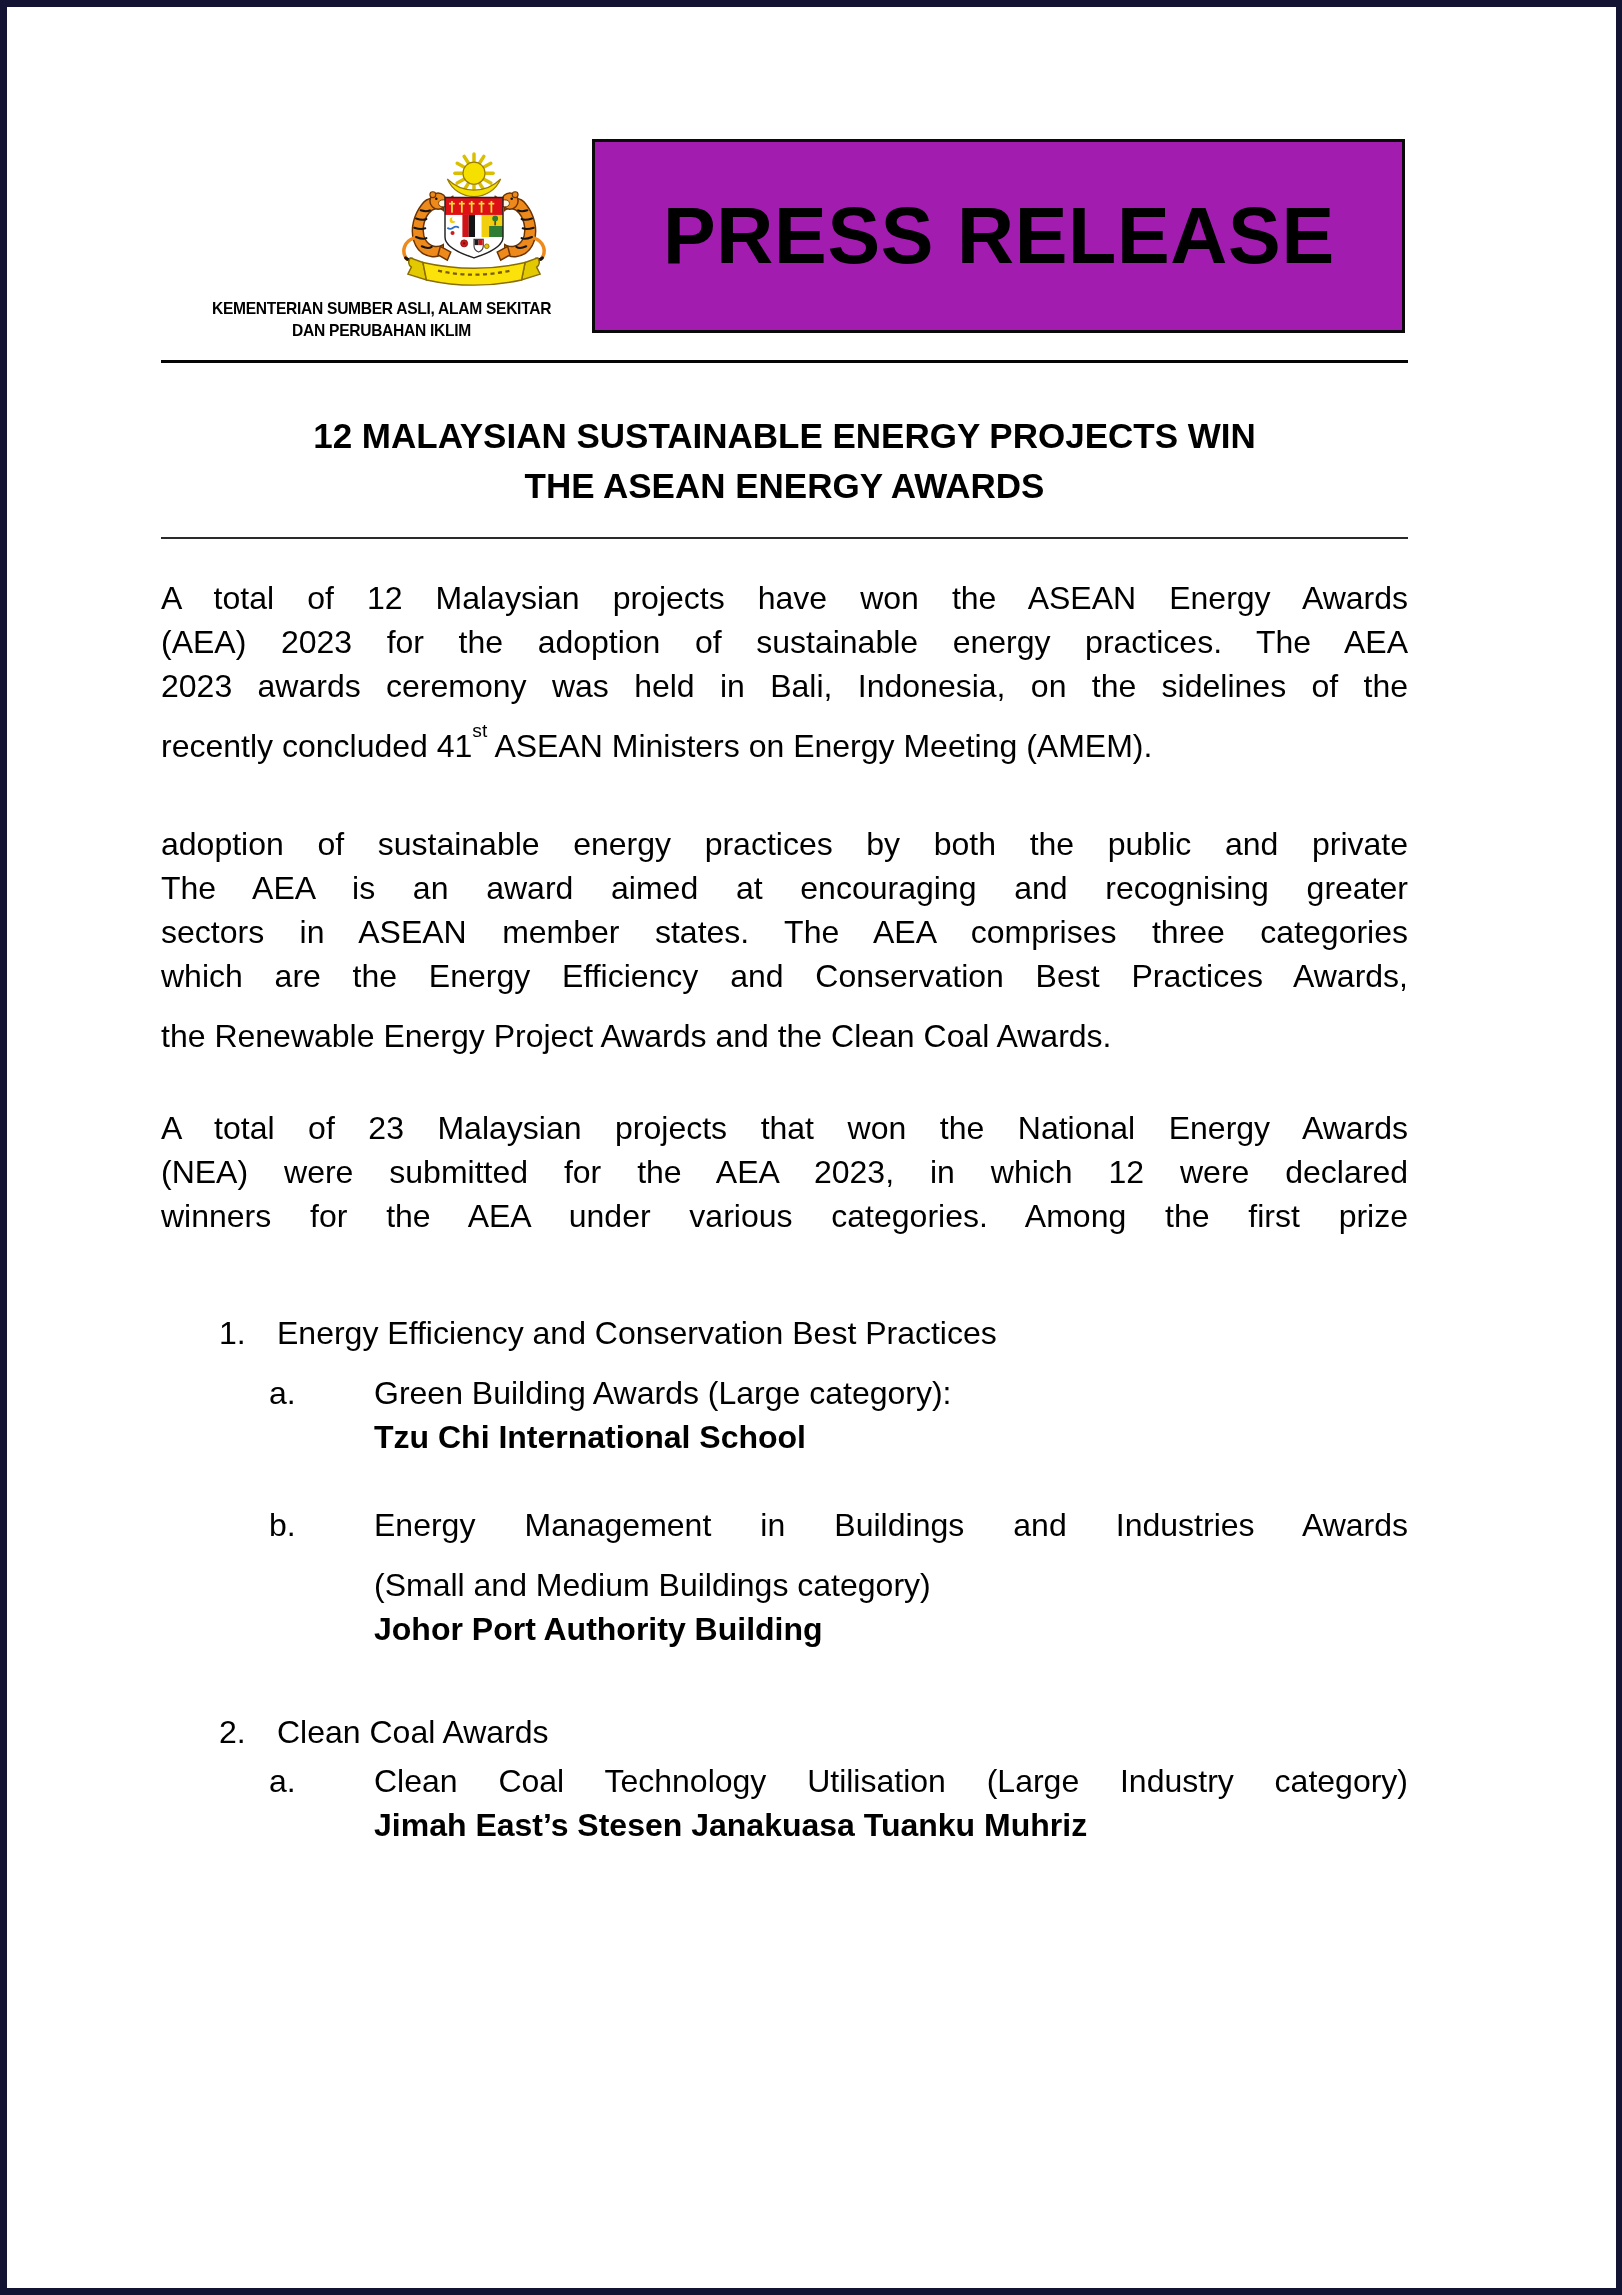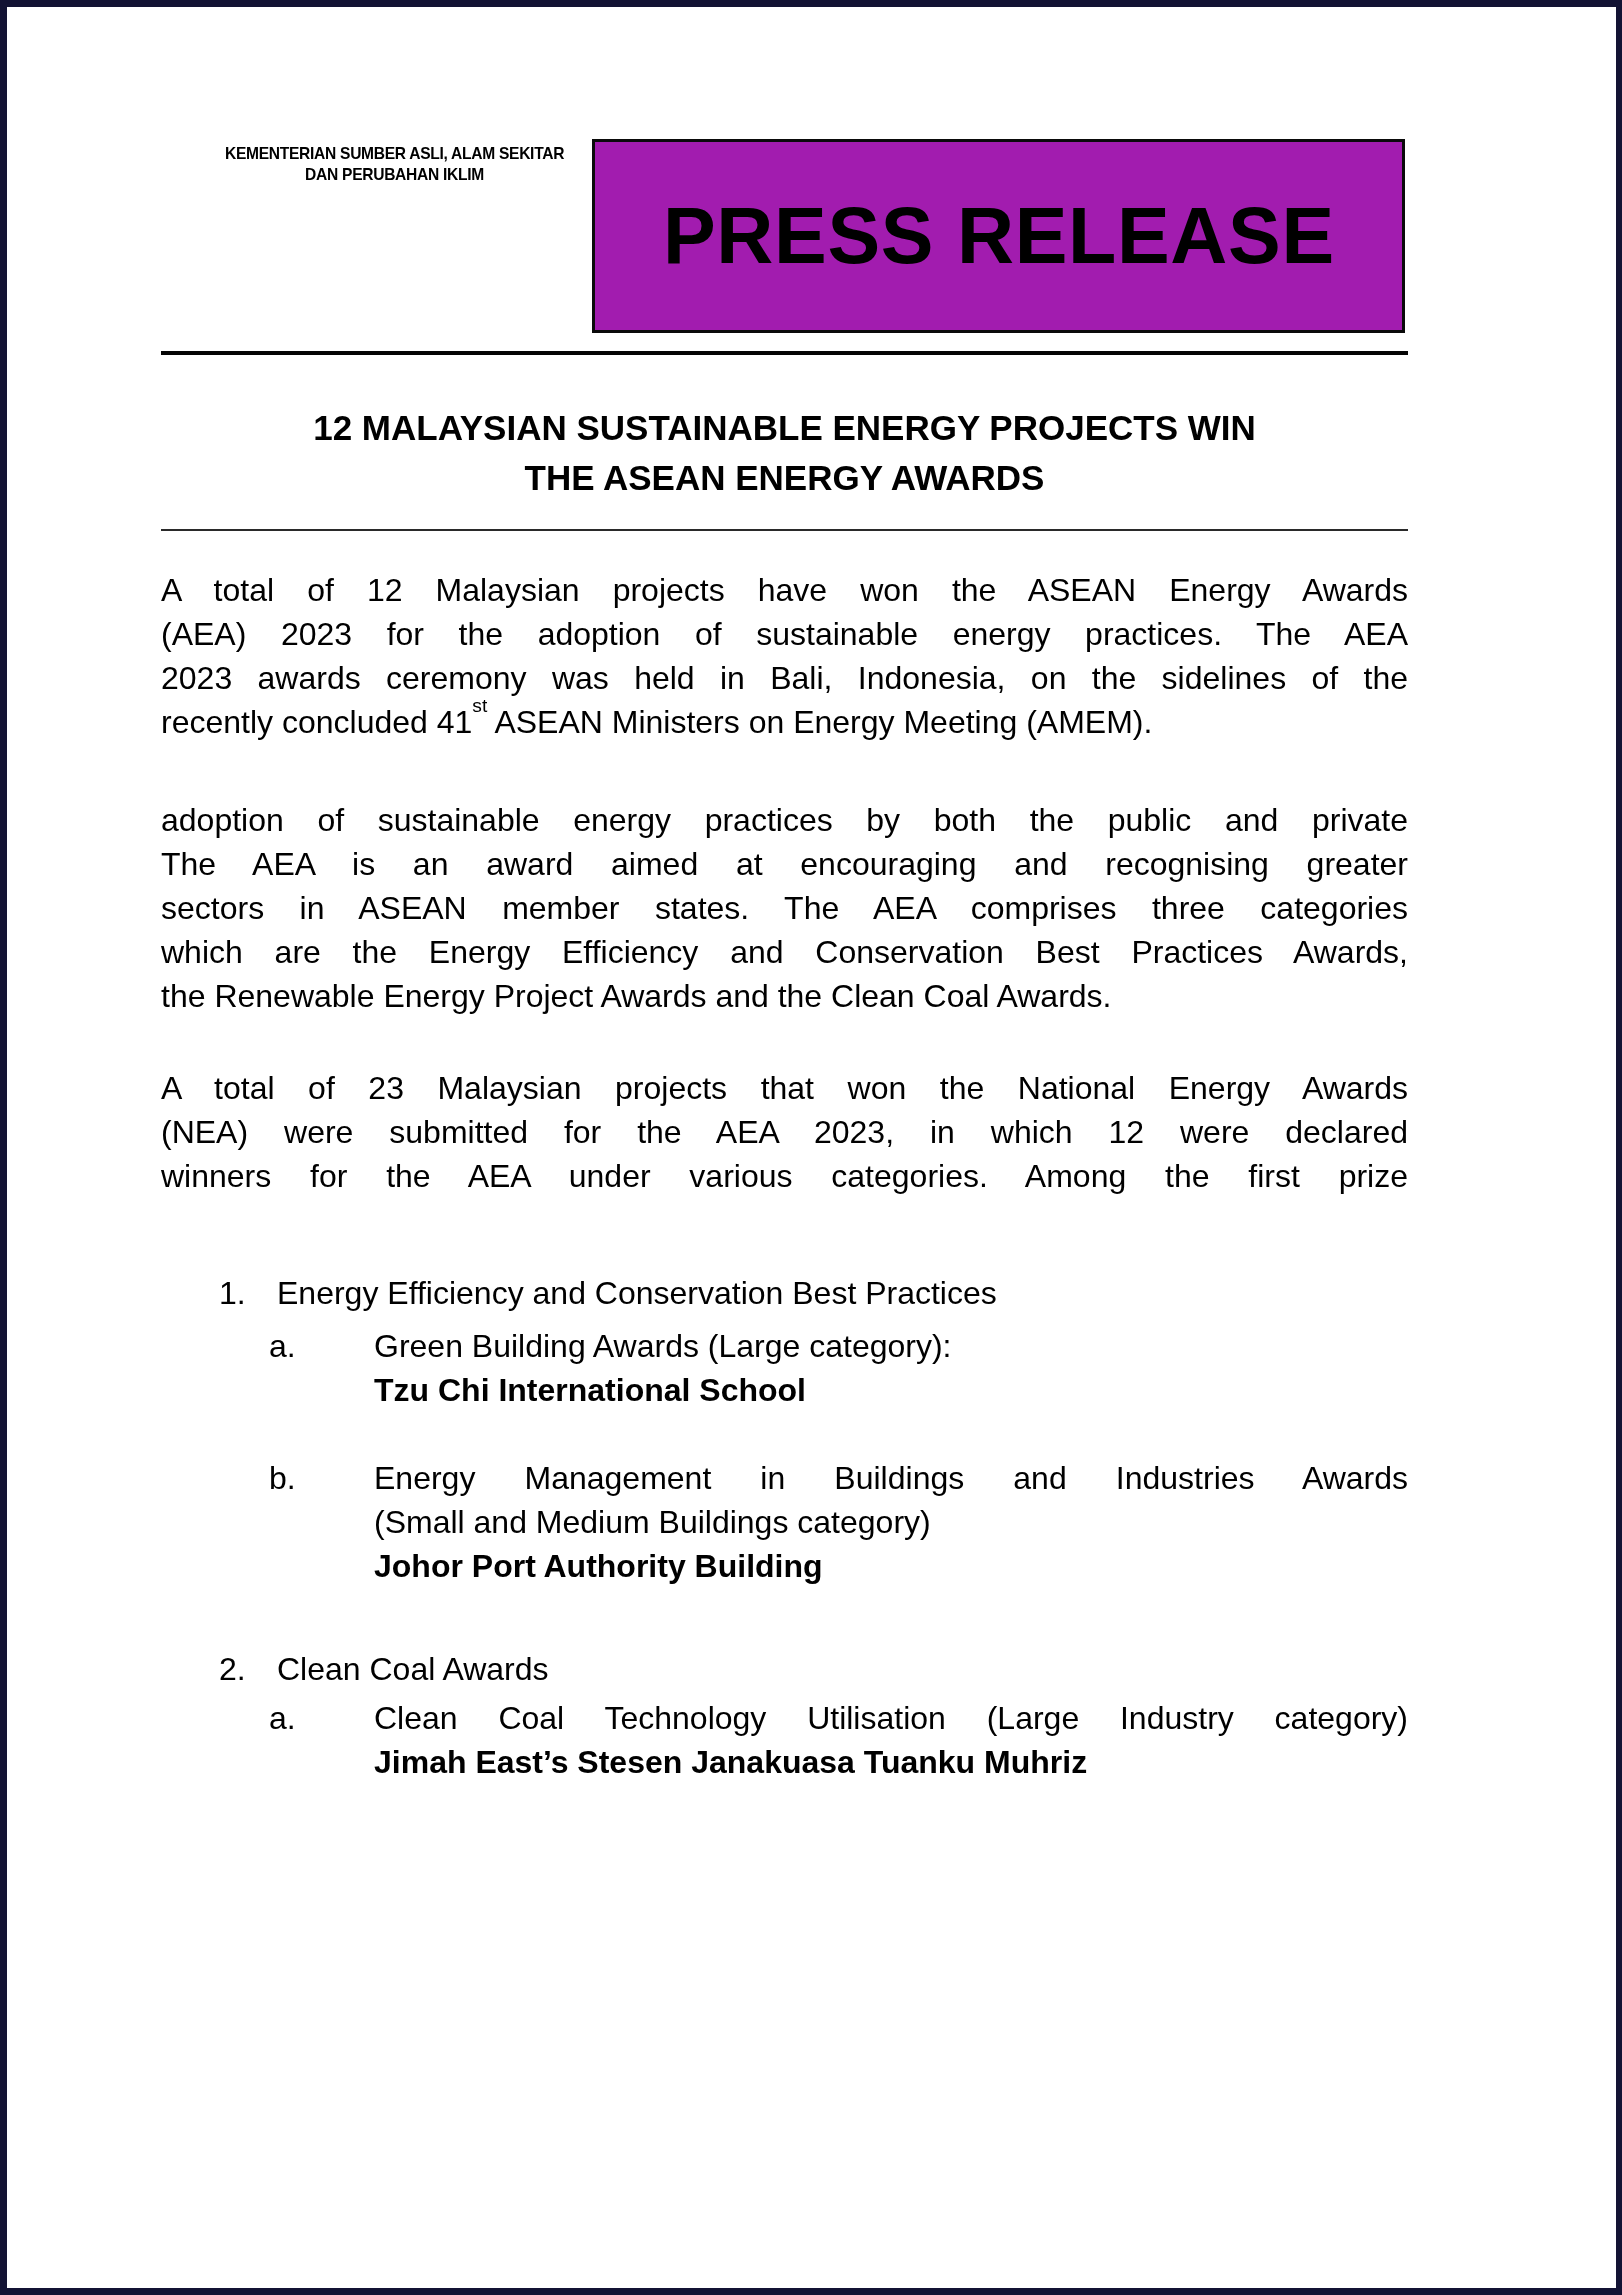--- a/index.html
+++ b/index.html
@@ -12,21 +12,21 @@
     font-family: "Liberation Sans", sans-serif;
     color: #000;
     overflow: hidden;
   }
   .content { padding: 0 208px 0 154px; }
 
   
   .header { display: flex; align-items: flex-start; margin-top: 132px; }
   .logo-block {
     width: 393px; margin-left: 6.5px;
-    display: flex; flex-direction: row; align-items: flex-start; gap: 48px;
+    display: flex; flex-direction: column; align-items: flex-end;
   }
   .crest-svg { height: 145px; margin-top: 10.5px; }
   .ministry-name {
     margin-top: 3.9px; text-align: center;
     font-weight: bold; font-size: 16.4px; line-height: 21.6px;
     letter-spacing: -0.3px; transform: scaleX(0.95);
     white-space: nowrap;
   }
   .press-box {
     margin-left: auto; margin-right: 2.6px;
@@ -48,21 +48,21 @@
     margin-top: 48px; text-align: center;
     font-weight: bold; font-size: 35px; line-height: 50px;
   }
 
   
   .para { font-size: 32px; line-height: 44px; }
   .p1 { margin-top: 37px; }
   .p2 { margin-top: 54px; }
   .p3 { margin-top: 48px; }
   .jline { text-align: justify; text-align-last: justify; }
-  .lline { text-align: left; }
+  .lline { text-align: left; margin-top: 16px; }
   sup.ord { font-size: 60%; position: relative; top: -0.45em; line-height: 0; }
 
   
   .award-list { margin-top: 73px; font-size: 32px; line-height: 44px; }
   .l1 { position: relative; padding-left: 116px; }
   .l1 .num { position: absolute; left: 58px; top: 0; }
   .l2 { position: relative; padding-left: 213px; }
   .l2 .letter { position: absolute; left: 108px; top: 0; }
   .winner { font-weight: bold; }
   .sub-a1 { margin-top: 9.2px; }

